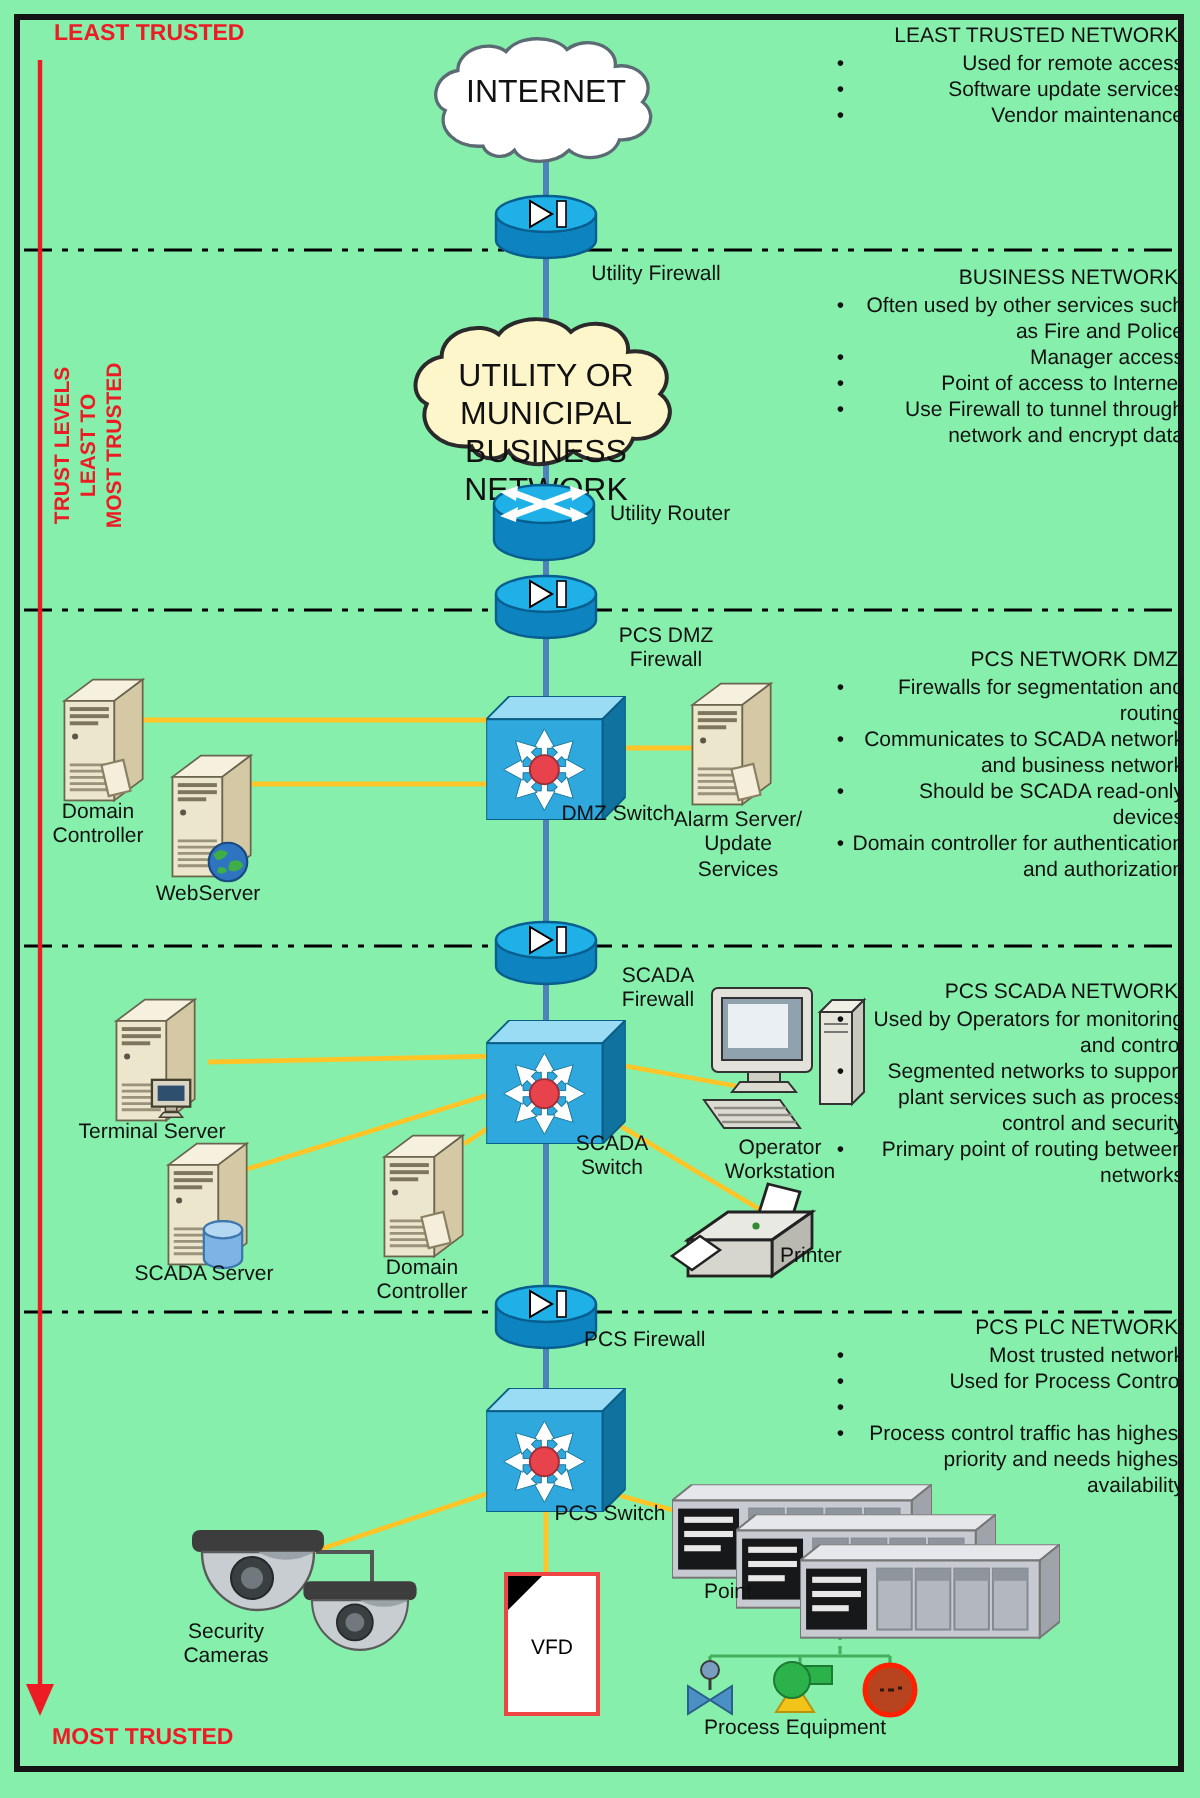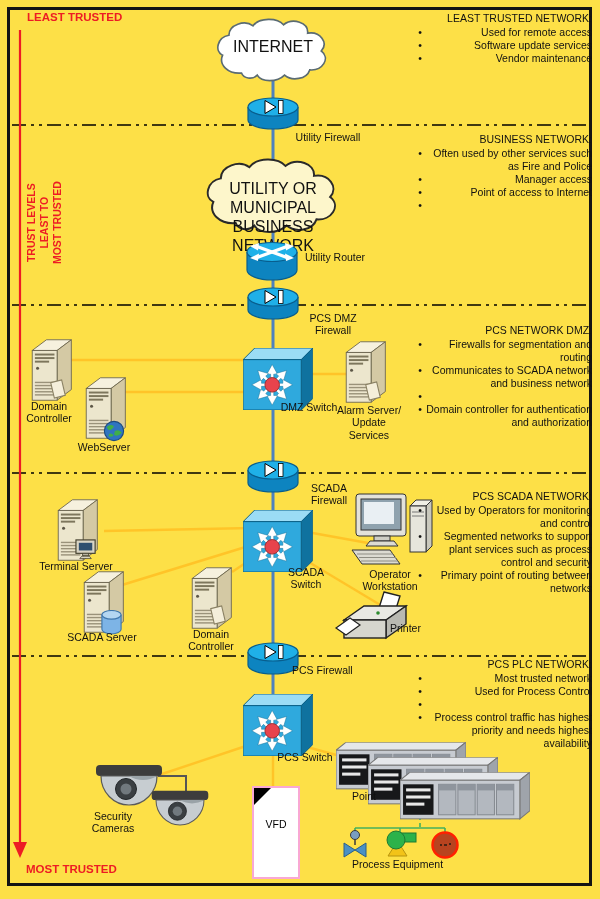--- a/index.html
+++ b/index.html
@@ -1,37 +1,37 @@
 <!DOCTYPE html>
 <html><head>
 <meta charset="utf-8">
 <style>
   html,body{margin:0;padding:0;background:#fff;}
-  #stage{position:relative;width:600px;height:899px;background:#fde047;overflow:hidden;
+  #stage{position:relative;width:600px;height:899px;background:#86efac;overflow:hidden;
          font-family:"Liberation Sans",sans-serif;}
   #frame{position:absolute;left:7px;top:7px;width:585px;height:879px;
          border:3px solid #141414;box-sizing:border-box;}
   .lbl{position:absolute;font:10.5px/1.18 "Liberation Sans",sans-serif;color:#111;
        text-align:center;white-space:pre-line;}
   .lbl.left{text-align:left;}
   .red{position:absolute;font:bold 11.5px/1.1 "Liberation Sans",sans-serif;color:#ed1c24;
        white-space:pre-line;}
   .axis{width:110px;text-align:center;font:bold 10.5px/1.25 "Liberation Sans",sans-serif;
         transform:rotate(-90deg);}
   .icon{position:absolute;}
   svg{display:block;overflow:visible;}
   .cloudlbl{font-size:16px;}
   .info{position:absolute;left:398px;width:194px;color:#111;
         font:10.5px/1.24 "Liberation Sans",sans-serif;text-align:right;}
   .info-h{margin:0 0 1px 3px;}
   .bul{display:flex;}
   .bul .d{flex:0 0 17px;padding-left:7px;}
   .bul .t{flex:1;}
-  #vfd-box{position:absolute;left:252px;top:786px;width:48px;height:93px;background:#fff;
-           border:2px solid #f9a8d4;box-sizing:border-box;}
+  #vfd-box{position:absolute;left:252px;top:786px;width:48px;height:72px;background:#fff;
+           border:2px solid #ef4444;box-sizing:border-box;}
   #vfd-corner{position:absolute;left:0;top:0;width:0;height:0;
               border-top:17px solid #000;border-right:17px solid transparent;}
   #vfd-box .vlbl{position:absolute;left:0;top:30px;width:100%;text-align:center;
                  font:10.5px "Liberation Sans",sans-serif;}
 </style>
 </head>
 <body>
 
 <div id="stage">
   <div id="frame"></div>
@@ -429,35 +429,37 @@
     <div class="bul">
         <span class="d">•</span>
         <span class="t">Manager access</span>
       </div>
     <div class="bul">
         <span class="d">•</span>
         <span class="t">Point of access to Internet</span>
       </div>
     <div class="bul">
         <span class="d">•</span>
+        <span class="t">Use Firewall to tunnel through network and encrypt data</span>
       </div>
   </div>
 
   <div class="info" style="top:324px">
     <div class="info-h">PCS NETWORK DMZ:</div>
     <div class="bul">
         <span class="d">•</span>
         <span class="t">Firewalls for segmentation and routing</span>
       </div>
     <div class="bul">
         <span class="d">•</span>
         <span class="t">Communicates to SCADA network and business network</span>
       </div>
     <div class="bul">
         <span class="d">•</span>
+        <span class="t">Should be SCADA read-only devices</span>
       </div>
     <div class="bul">
         <span class="d">•</span>
         <span class="t">Domain controller for authentication and authorization</span>
       </div>
   </div>
 
   <div class="info" style="top:490px">
     <div class="info-h">PCS SCADA NETWORK:</div>
     <div class="bul">

